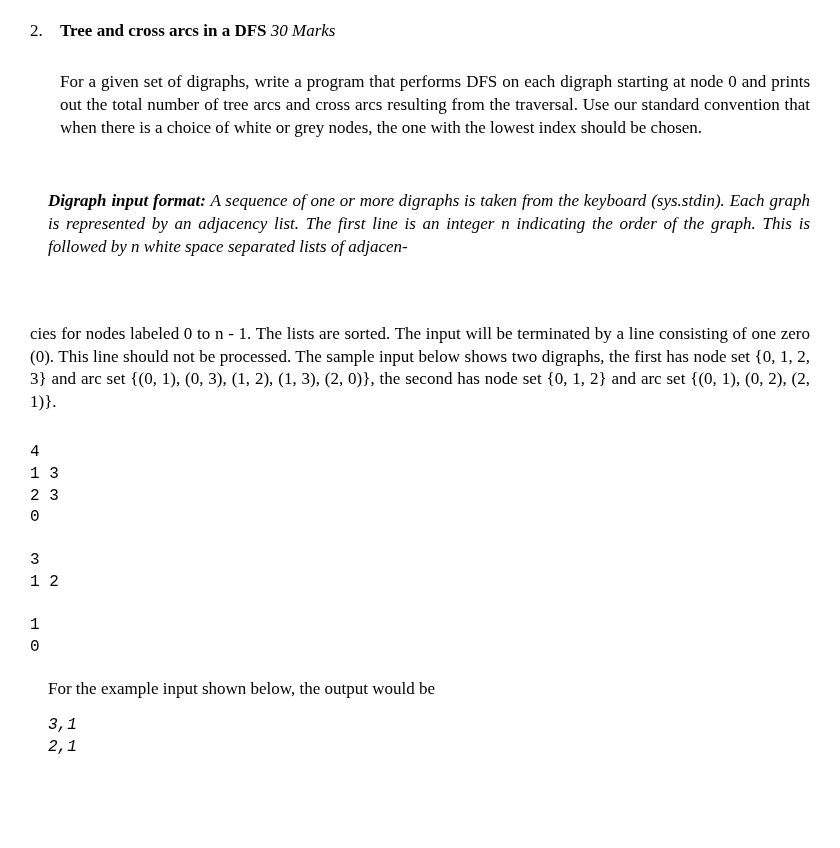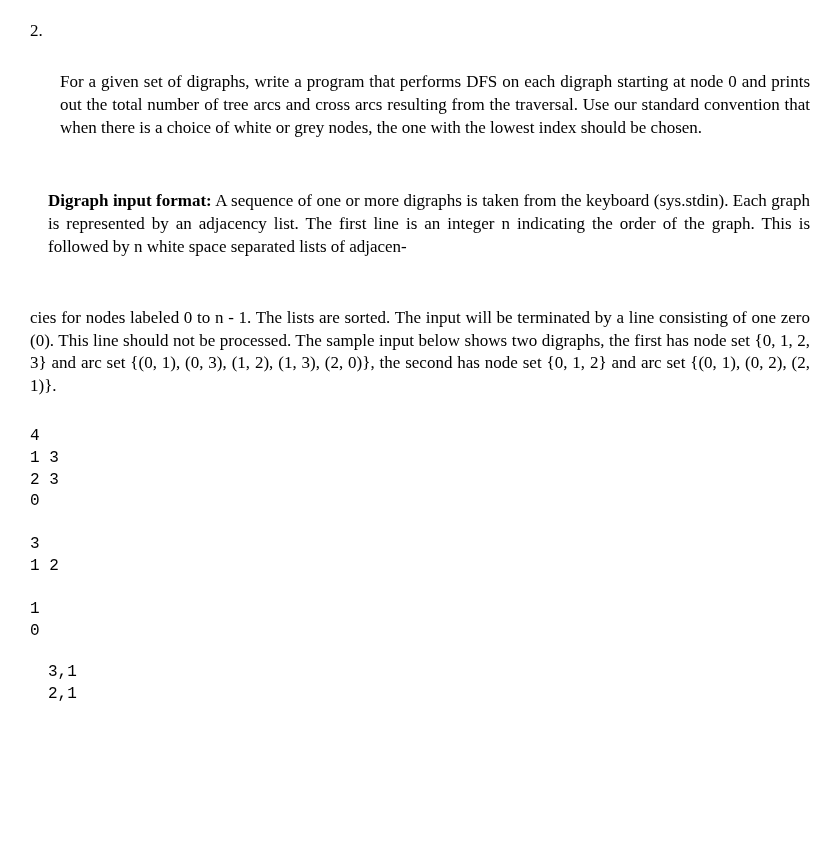--- a/index.html
+++ b/index.html
@@ -34,22 +34,23 @@
       font-weight: normal;
     }
     .problem-body {
       padding-left: 30px;
       margin-bottom: 50px;
       text-align: justify;
       margin-top: 28px;
     }
     .format-block {
       padding-left: 18px;
-      margin-bottom: 48px;
+      margin-bottom: 64px;
       text-align: justify;
+      font-style: italic;
     }
     .format-heading {
       font-weight: bold;
       display: inline;
     }
     .continuation {
       padding-left: 0px;
       margin-bottom: 28px;
       text-align: justify;
     }
@@ -65,27 +66,32 @@
       text-align: justify;
     }
     .output-para {
       margin-bottom: 14px;
     }
     .output-code {
       font-family: "Courier New", Courier, monospace;
       font-size: 16px;
       line-height: 1.35;
       white-space: pre;
+      font-style: italic;
     }
   </style>
 </head>
 <body>
 
 <div class="problem-header">
   <div class="problem-number">2.</div>
+  <div>
+    <span class="problem-title">Tree and cross arcs in a DFS</span>
+    <span class="marks">30 Marks</span>
+  </div>
 </div>
 
 <div class="problem-body">For a given set of digraphs, write a program that performs DFS on each digraph starting at node 0 and prints out the total number of tree arcs and cross arcs resulting from the traversal. Use our standard convention that when there is a choice of white or grey nodes, the one with the lowest index should be chosen.</div>
 
 <div class="format-block">
   <span class="format-heading">Digraph input format:</span><span> A sequence of one or more digraphs is taken from the keyboard (sys.stdin). Each graph is represented by an adjacency list. The first line is an integer n indicating the order of the graph. This is followed by n white space separated lists of adjacen-</span>
 </div>
 
 <div class="continuation">cies for nodes labeled 0 to n - 1. The lists are sorted. The input will be terminated by a line consisting of one zero (0). This line should not be processed. The sample input below shows two digraphs, the first has node set {0, 1, 2, 3} and arc set {(0, 1), (0, 3), (1, 2), (1, 3), (2, 0)}, the second has node set {0, 1, 2} and arc set {(0, 1), (0, 2), (2, 1)}.</div>
 
@@ -94,15 +100,16 @@
 2 3
 0
 
 3
 1 2
 
 1
 0</div>
 
 <div class="output-section">
+  <div class="output-para">For the example input shown below, the output would be</div>
   <div class="output-code">3,1
 2,1</div>
 </div>
 
 </body></html>

